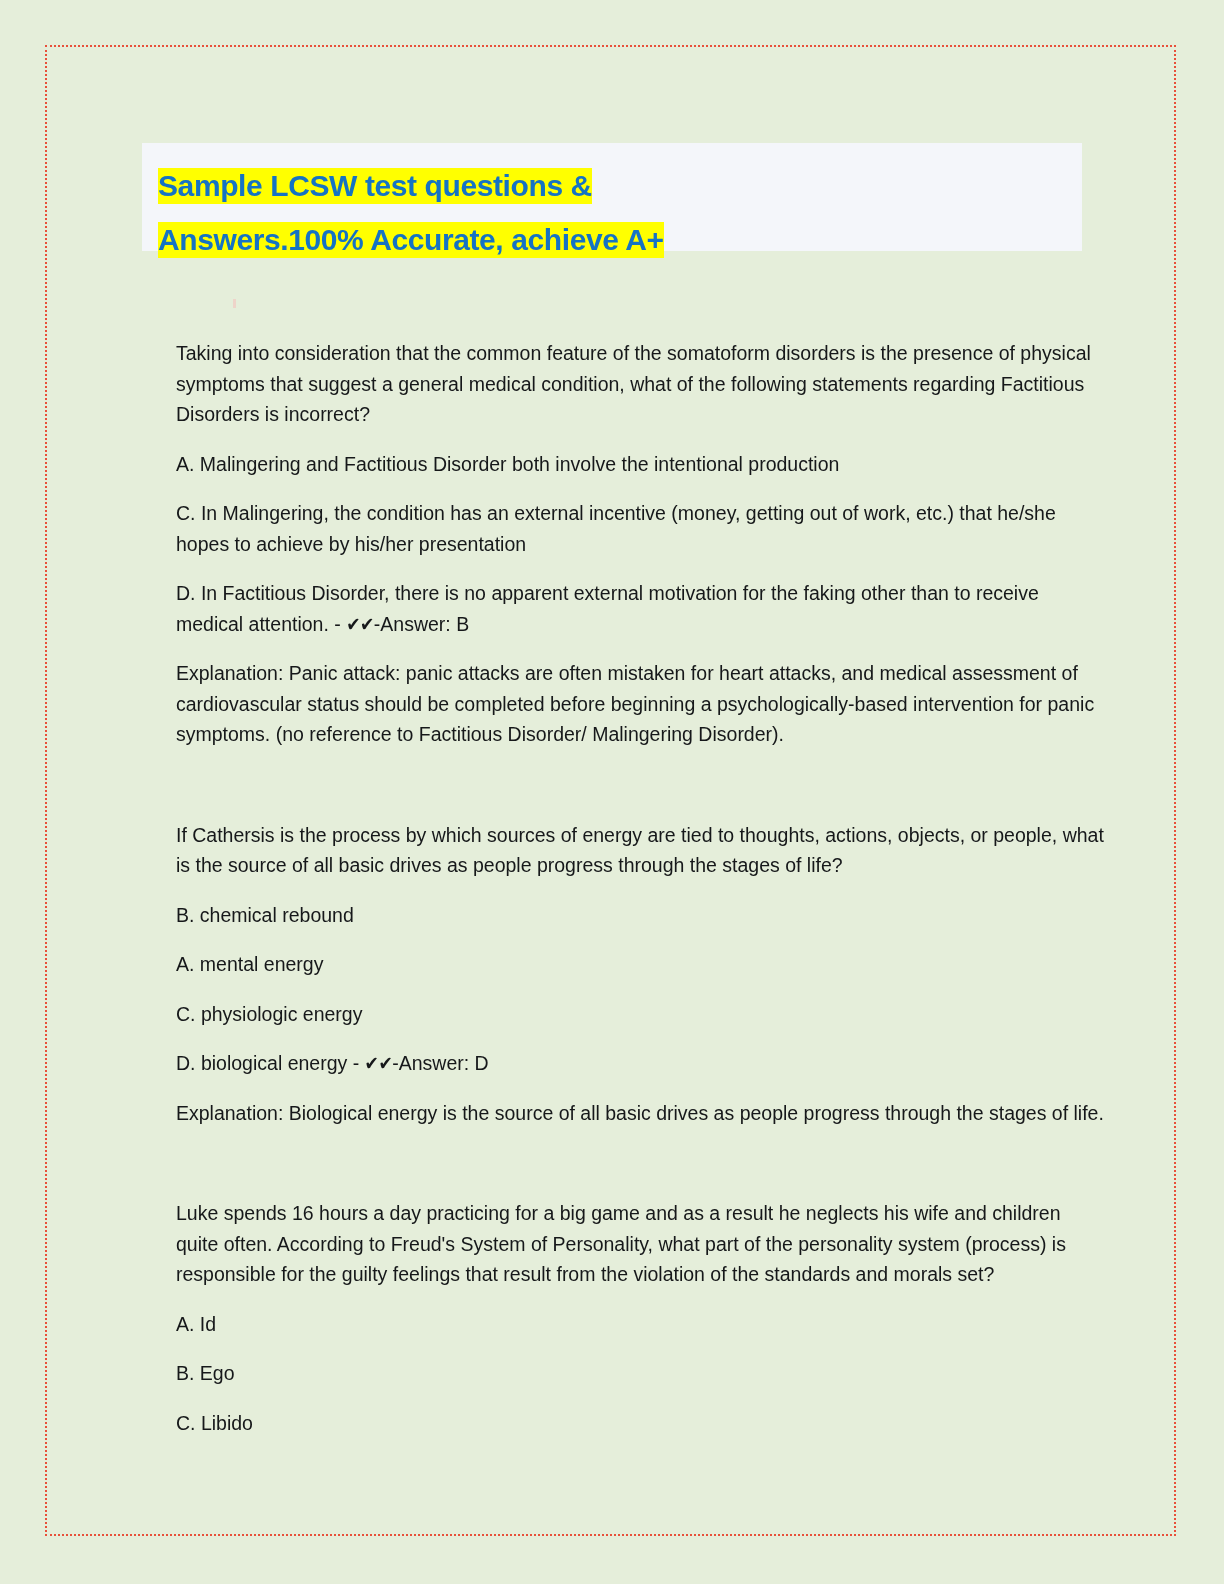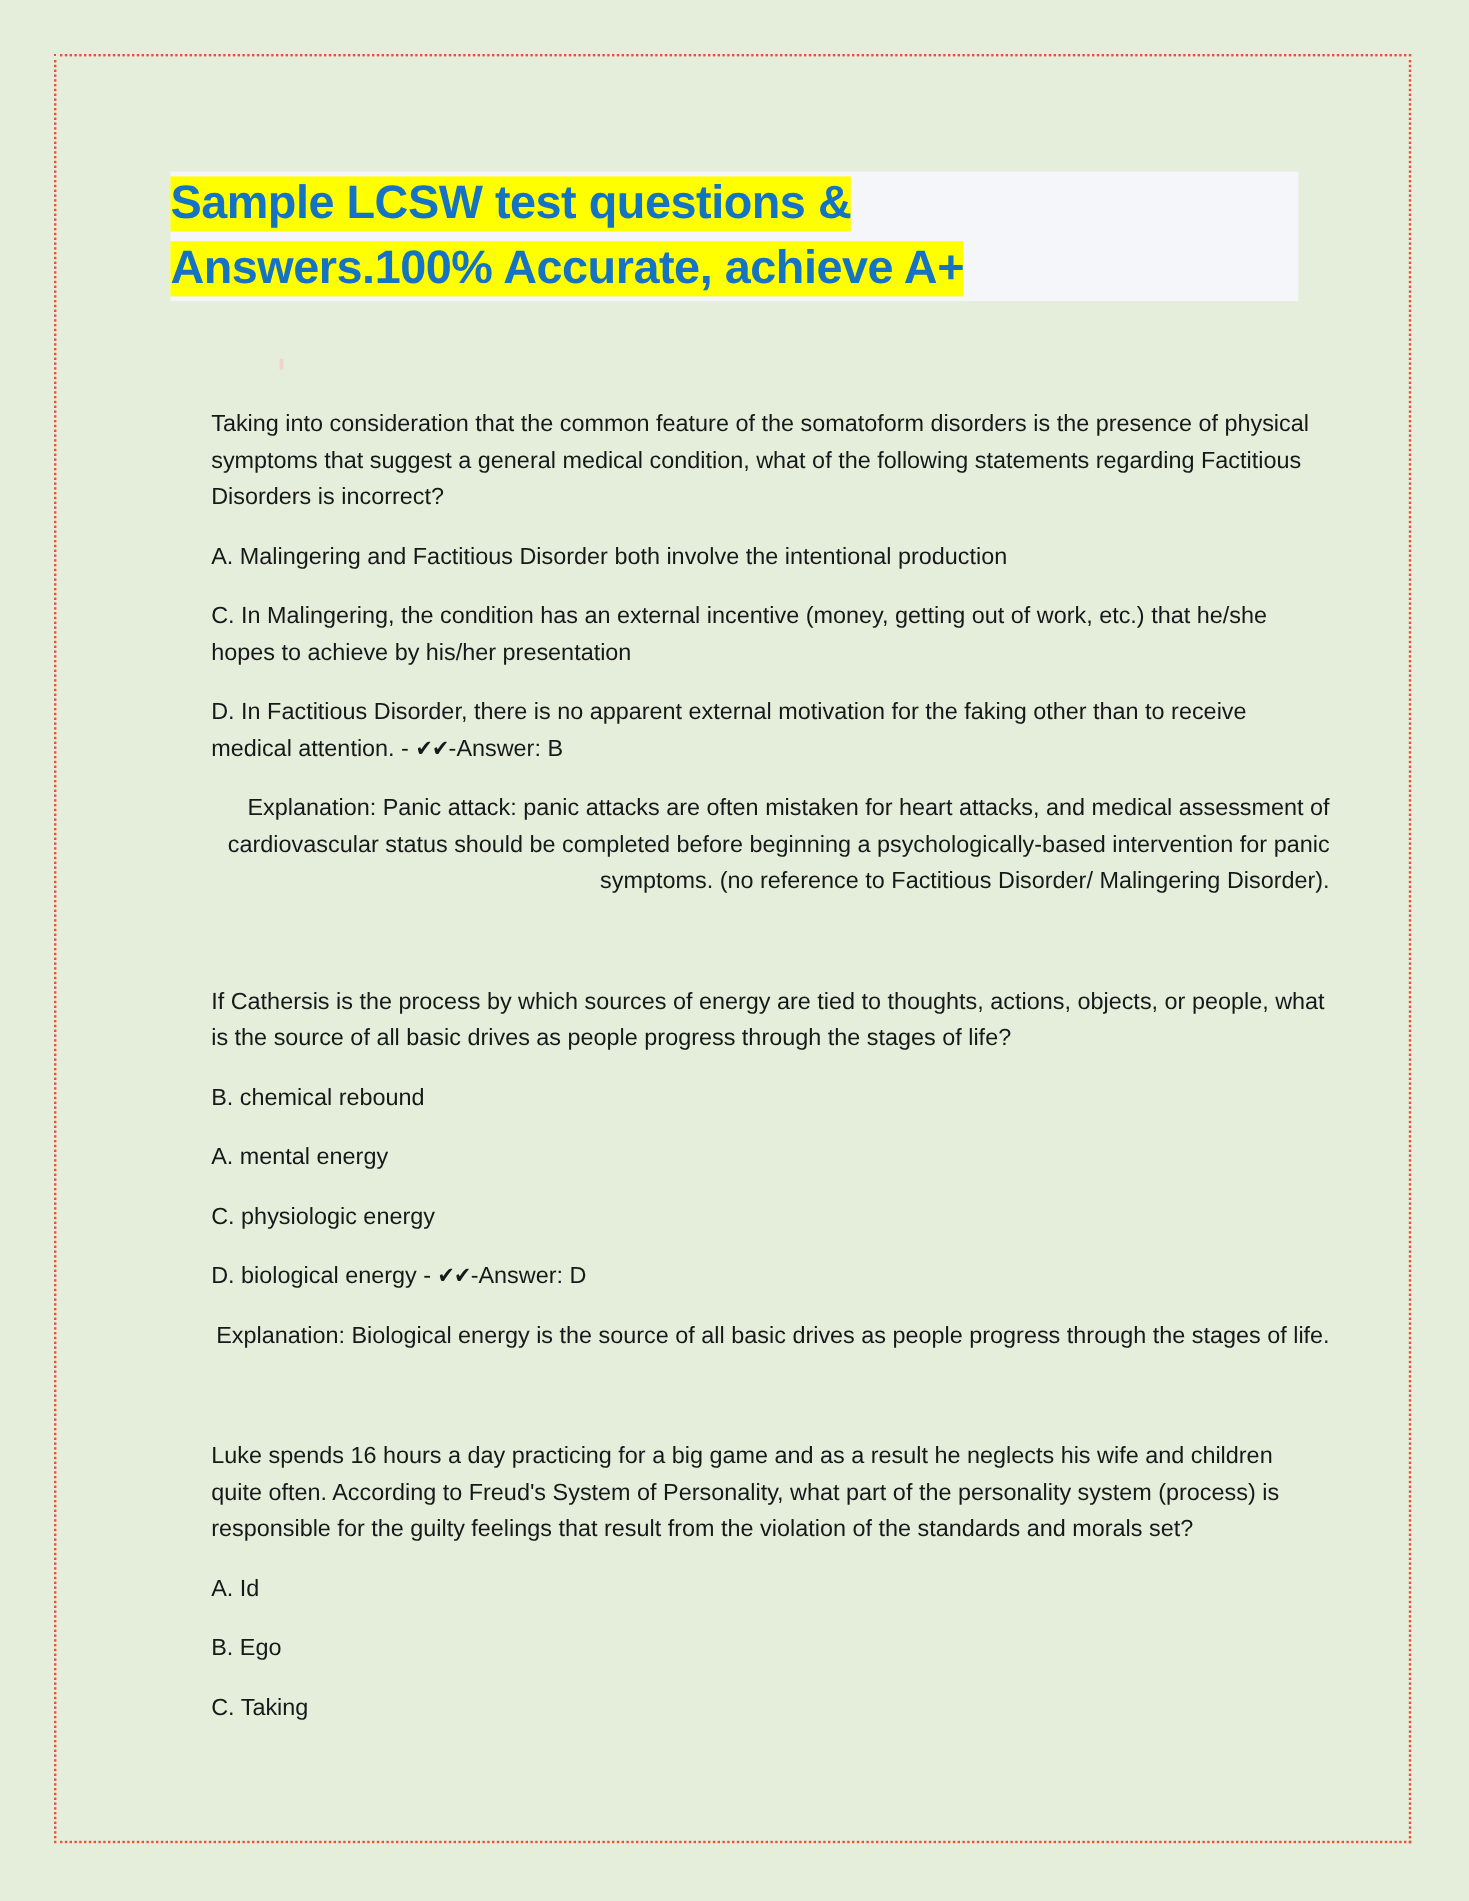--- a/index.html
+++ b/index.html
@@ -49,24 +49,24 @@
     top: 0;
     width: 940px;
     height: 108px;
     background: #f4f6fa;
   }
   #doc-title {
     position: absolute;
     left: 0;
     top: 0;
     width: 940px;
-    margin: 0;
+    margin: 16px;
     font-family: "Liberation Sans", sans-serif;
     font-weight: bold;
-    font-size: 39px;
+    font-size: 30px;
     line-height: 54px;
     letter-spacing: -0.4px;
     color: #1573c4;
   }
   #doc-title .hl {
     background: #ffff00;
     padding: 1px 0 2px 0;
     box-decoration-break: clone;
     -webkit-box-decoration-break: clone;
   }
@@ -93,21 +93,20 @@
     line-height: 30.5px;
     color: #16181a;
     margin-left: 35px;
   }
   #body-text p {
     margin: 0 0 19px 0;
     font-stretch: semi-condensed;
   }
   #body-text p.spacer-after {
     margin-bottom: 70px;
-    text-align: right;
   }
   .check {
     font-family: "DejaVu Sans", sans-serif;
     font-weight: bold;
     font-size: 19px;
     letter-spacing: -0.5px;
   }
 </style>
 </head>
 <body>
@@ -134,16 +133,16 @@
     <p>If Cathersis is the process by which sources of energy are tied to thoughts, actions, objects, or people, what is the source of all basic drives as people progress through the stages of life?</p>
     <p>B. chemical rebound</p>
     <p>A. mental energy</p>
     <p>C. physiologic energy</p>
     <p><span>D. biological energy - </span><span class="check">✔✔</span><span>-Answer: D</span></p>
     <p class="spacer-after">Explanation: Biological energy is the source of all basic drives as people progress through the stages of life.</p>
 
     <p>Luke spends 16 hours a day practicing for a big game and as a result he neglects his wife and children quite often. According to Freud's System of Personality, what part of the personality system (process) is responsible for the guilty feelings that result from the violation of the standards and morals set?</p>
     <p>A. Id</p>
     <p>B. Ego</p>
-    <p>C. Taking</p>
+    <p>C. Libido</p>
 
   </div>
 </div>
 
 </body></html>

